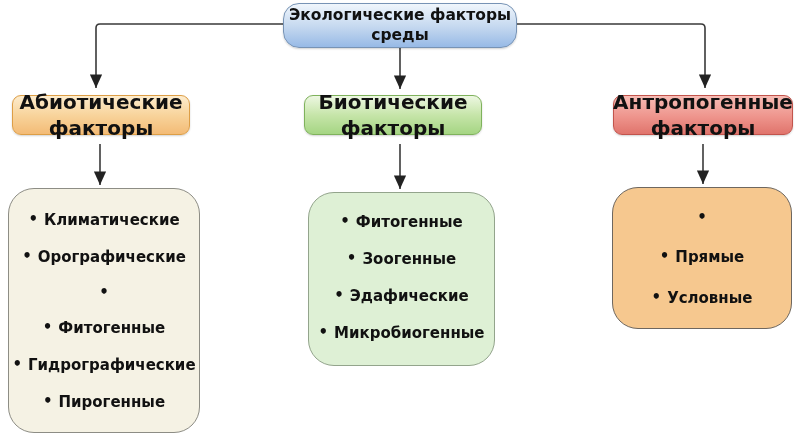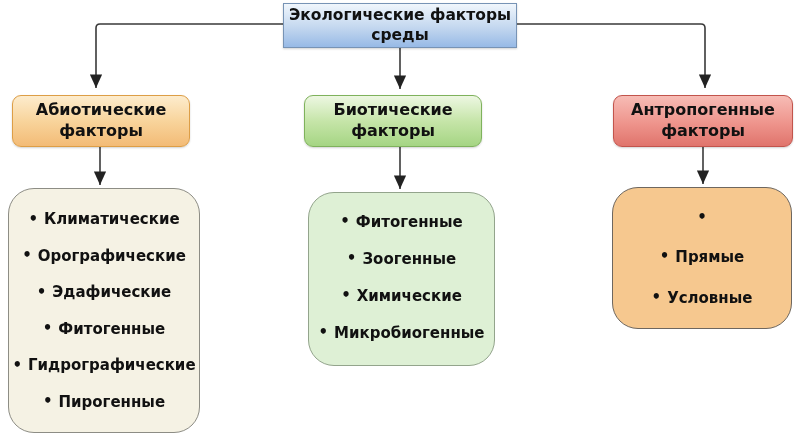--- a/index.html
+++ b/index.html
@@ -18,31 +18,31 @@
     box-sizing: border-box;
     display: flex; align-items: center; justify-content: center;
     text-align: center;
     font-weight: 700;
   }
 
   
   .root-box {
     left: 283px; top: 3px; width: 234px; height: 45px;
     border: 1.5px solid #7793b5;
-    border-radius: 0;
+    border-radius: 16px;
     background: linear-gradient(180deg, #f0f6fc 0%, #c3d7ef 55%, #97bae6 100%);
     font-size: 15.5px; line-height: 1.28;
     box-shadow: 0 1px 2px rgba(0,0,0,0.18);
   }
 
   
   .cat-box {
-    top: 95px; height: 52px;
+    top: 95px; height: 40px;
     border-radius: 9px;
-    font-size: 16px; line-height: 1.3;
+    font-size: 20px; line-height: 1.3;
     box-shadow: 0 1px 2px rgba(0,0,0,0.18);
     border-width: 1.5px; border-style: solid;
   }
   .cat-abiotic {
     left: 12px; width: 178px;
     background: linear-gradient(180deg, #fdeccd 0%, #f8d49c 50%, #f3bb76 100%);
     border-color: #dd9e46;
   }
   .cat-biotic {
     left: 304px; width: 178px;
@@ -123,21 +123,20 @@
     <div class="li">
       <span class="bullet">•</span>
       <span>Климатические</span>
     </div>
     <div class="li">
       <span class="bullet">•</span>
       <span>Орографические</span>
     </div>
     <div class="li">
       <span class="bullet">•</span>
-      <span>Эдафические</span>
     </div>
     <div class="li">
       <span class="bullet">•</span>
       <span>Фитогенные</span>
     </div>
     <div class="li">
       <span class="bullet">•</span>
       <span>Гидрографические</span>
     </div>
     <div class="li">
@@ -150,21 +149,21 @@
     <div class="li">
       <span class="bullet">•</span>
       <span>Фитогенные</span>
     </div>
     <div class="li">
       <span class="bullet">•</span>
       <span>Зоогенные</span>
     </div>
     <div class="li">
       <span class="bullet">•</span>
-      <span>Химические</span>
+      <span>Эдафические</span>
     </div>
     <div class="li">
       <span class="bullet">•</span>
       <span>Микробиогенные</span>
     </div>
   </div>
 
   <div class="list-box list-anthropogenic">
     <div class="li">
       <span class="bullet">•</span>

